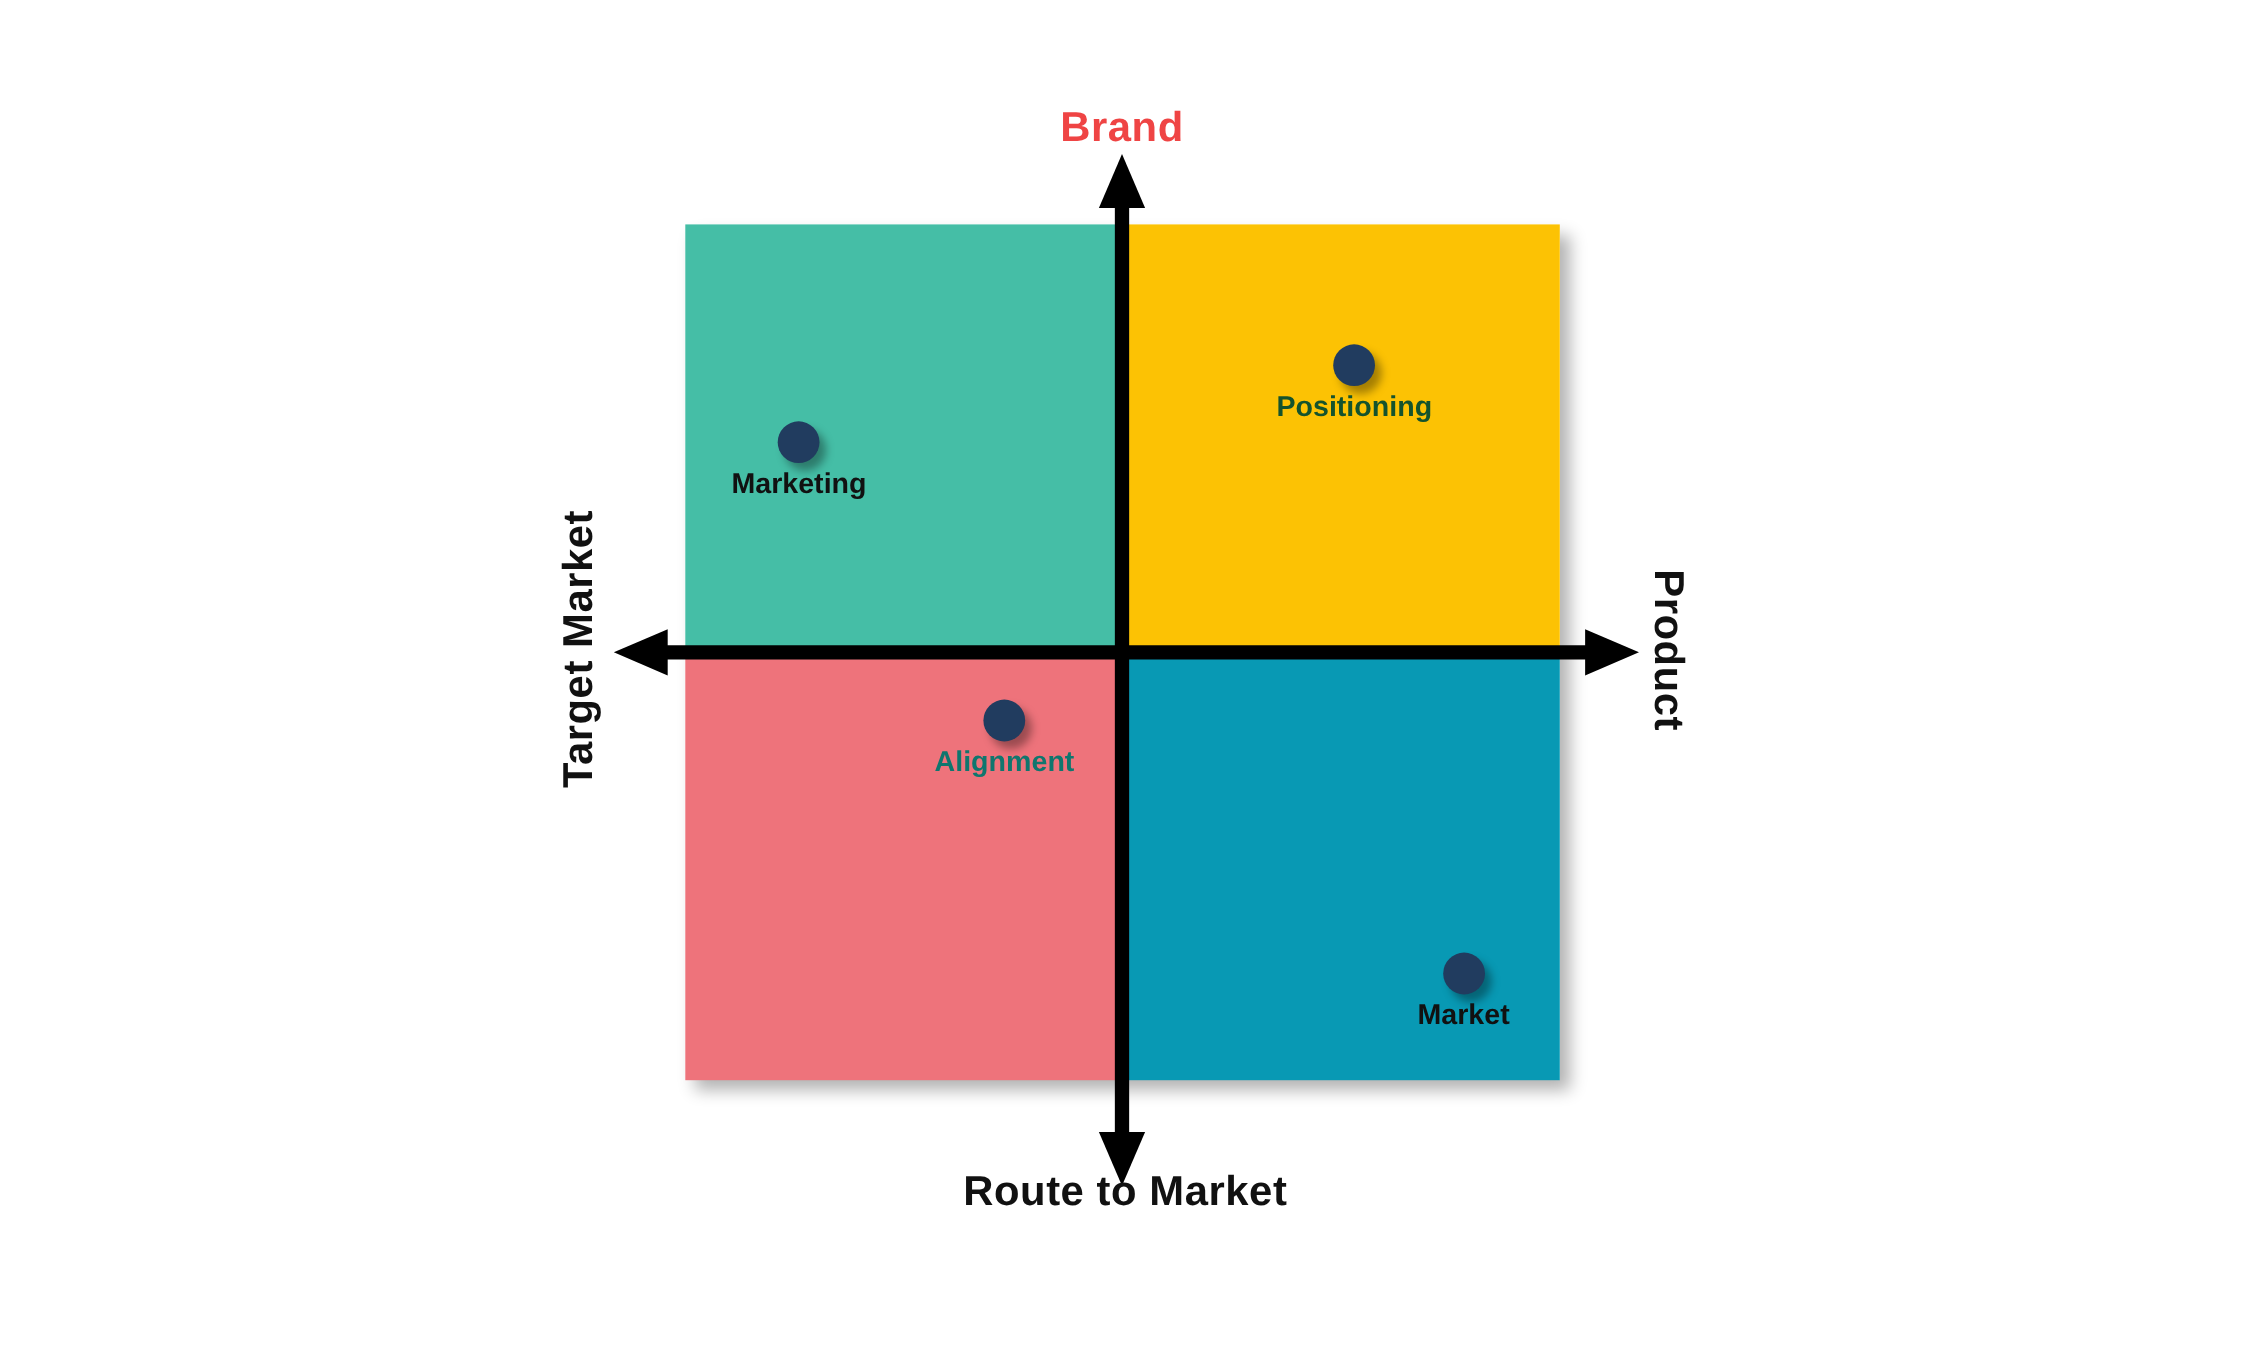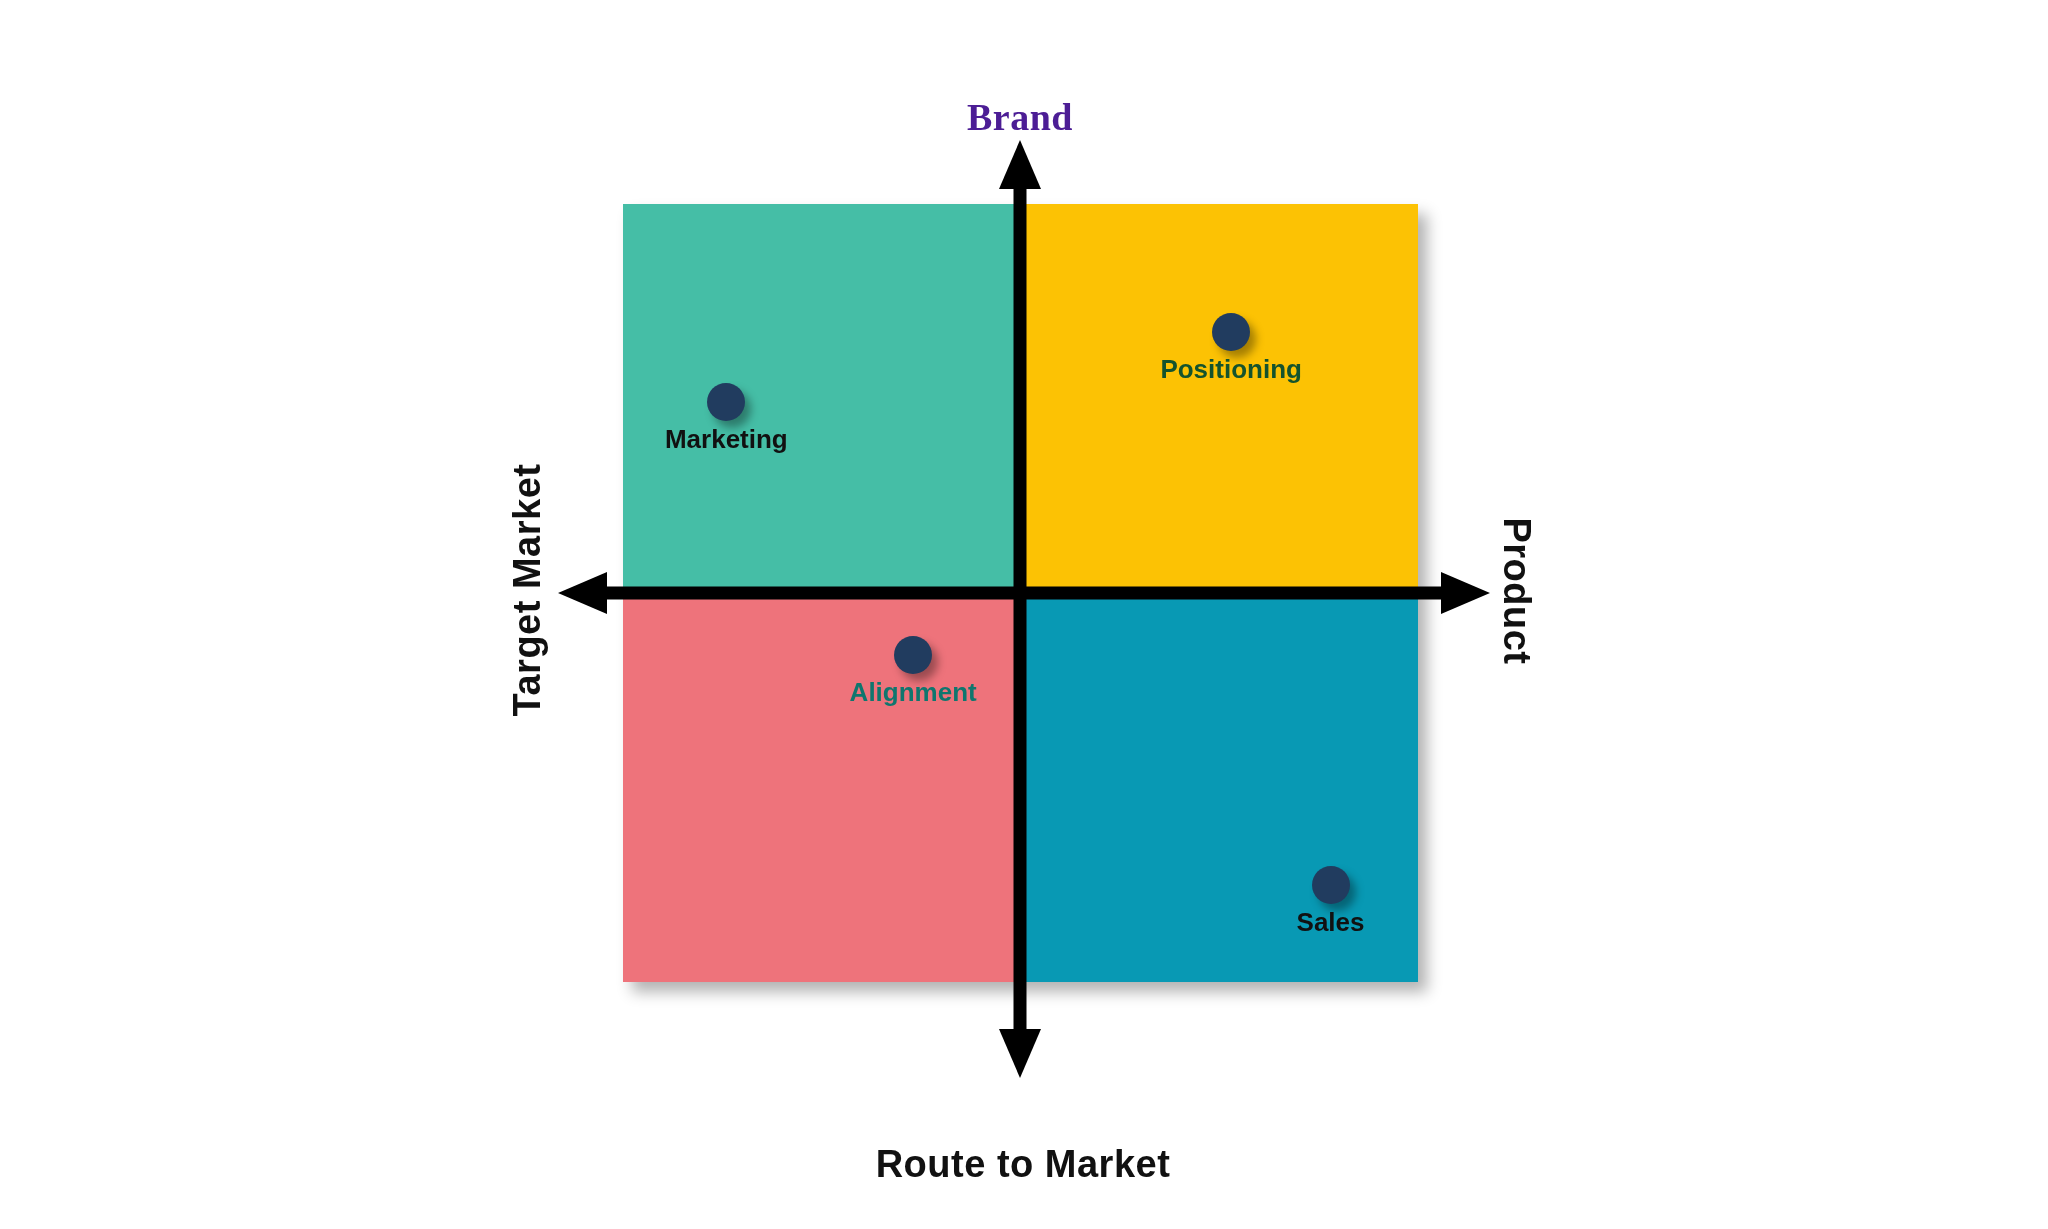--- a/index.html
+++ b/index.html
@@ -55,21 +55,21 @@
     transform: translate(-50%, -50%);
     font-size: 38px;
     font-weight: bold;
     color: #111111;
     white-space: nowrap;
     letter-spacing: 0.5px;
   }
   .axis-label.left-rot  { transform: translate(-50%, -50%) rotate(-90deg); }
   .axis-label.right-rot { transform: translate(-50%, -50%) rotate(90deg); }
   .axis-label.top-lbl    { left: 1020px; top: 117px; }
-  .axis-label.bottom-lbl { left: 1023px; top: 1164px; }
+  .axis-label.bottom-lbl { left: 1023px; top: 1084px; }
   .axis-label.left-lbl   { left: 527px;  top: 590px; }
   .axis-label.right-lbl  { left: 1516px; top: 591px; }
 
   
   .point {
     position: absolute;
     width: 0;
     height: 0;
   }
   .dot {
@@ -110,31 +110,31 @@
     <div class="point" style="left: 76.5%; top: 16.5%;">
       <div class="dot" style="background: rgb(33, 60, 95);"></div>
       <div class="pt-label" style="color: #14532d;">Positioning</div>
     </div>
     <div class="point" style="left: 36.5%; top: 58%;">
       <div class="dot" style="background: rgb(33, 60, 95);"></div>
       <div class="pt-label" style="color: #0f766e;">Alignment</div>
     </div>
     <div class="point" style="left: 89%; top: 87.5%;">
       <div class="dot" style="background: rgb(33, 60, 95);"></div>
-      <div class="pt-label" style="color: rgb(17, 17, 17);">Sales</div>
+      <div class="pt-label" style="color: rgb(17, 17, 17);">Market</div>
     </div>
   </div>
 
   <svg class="axes" viewBox="0 0 2048 1229" xmlns="http://www.w3.org/2000/svg" style="color: rgb(0, 0, 0);">
     <line x1="1020" y1="186" x2="1020" y2="1032" stroke="currentColor" stroke-width="13"></line>
     <line x1="604" y1="593" x2="1444" y2="593" stroke="currentColor" stroke-width="13"></line>
     <polygon points="1020,140 999,189 1041,189" fill="currentColor"></polygon>
     <polygon points="1020,1078 999,1029 1041,1029" fill="currentColor"></polygon>
     <polygon points="558,593 607,572 607,614" fill="currentColor"></polygon>
     <polygon points="1490,593 1441,572 1441,614" fill="currentColor"></polygon>
   </svg>
 
-  <div class="axis-label top-lbl" style="color: #4c1d95; font-family: Liberation Serif, serif;">Brand</div>
+  <div class="axis-label top-lbl" style="color: #ef4444;">Brand</div>
   <div class="axis-label bottom-lbl" style="color: rgb(17, 17, 17);">Route to Market</div>
   <div class="axis-label left-lbl left-rot" style="color: rgb(17, 17, 17);">Target Market</div>
   <div class="axis-label right-lbl right-rot" style="color: rgb(17, 17, 17);">Product</div>
 
 </div>
 
 </body></html>

